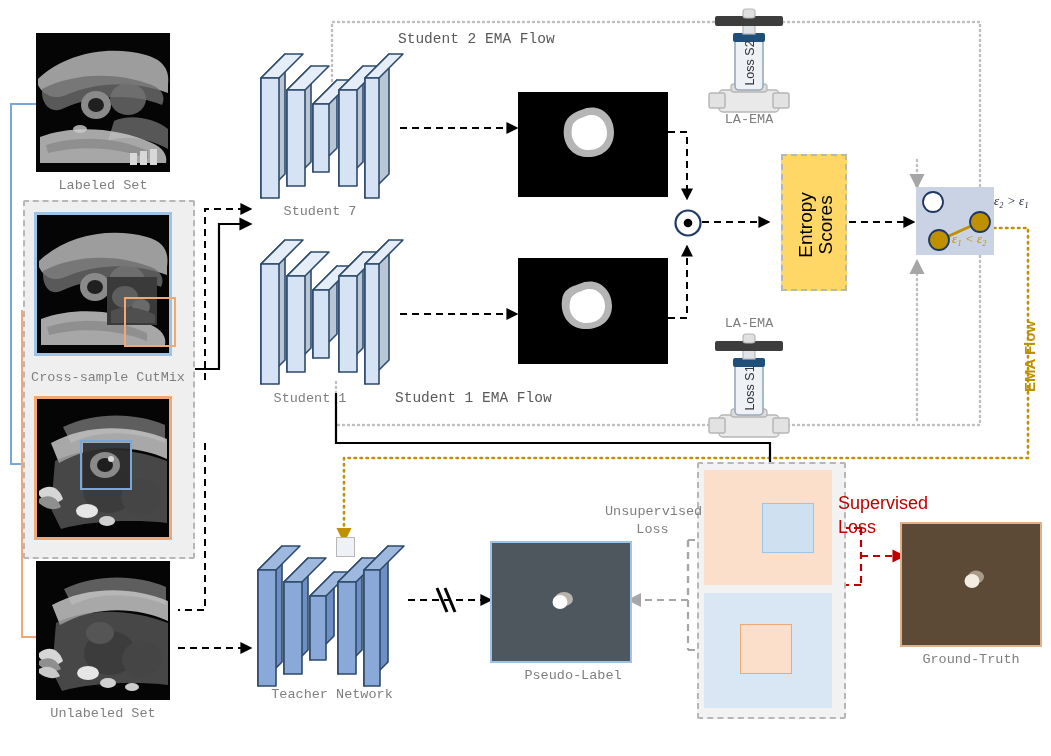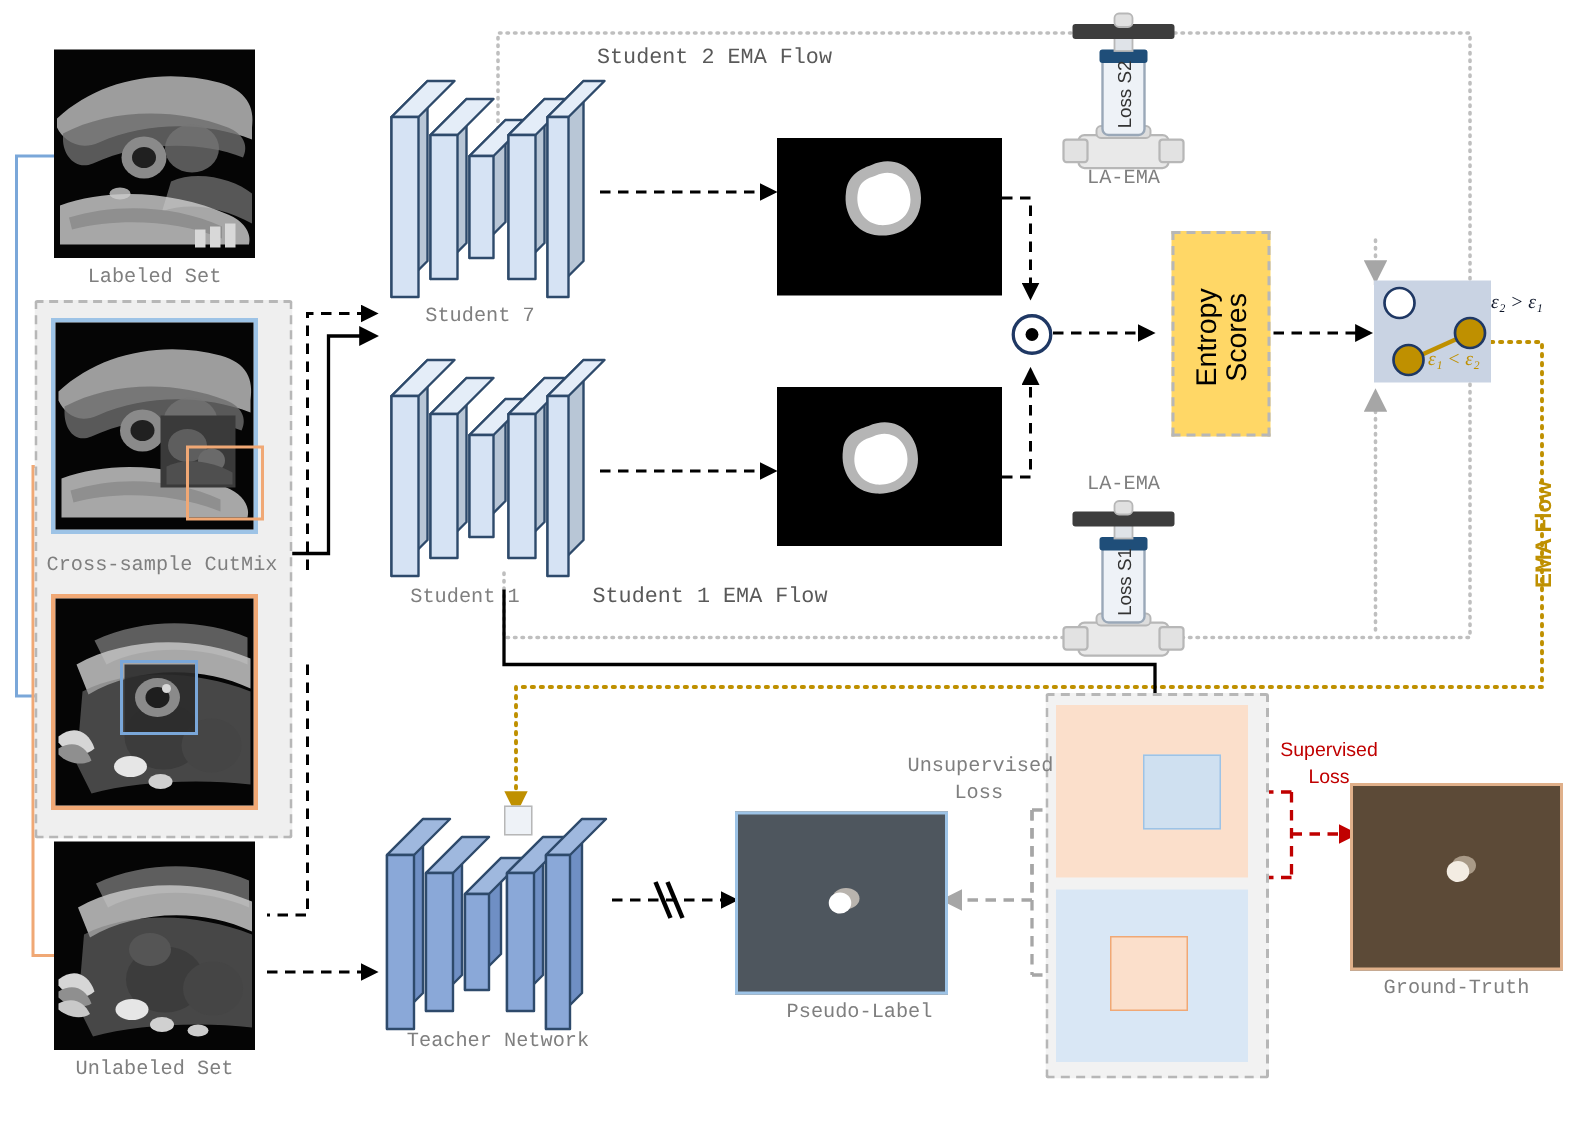--- a/index.html
+++ b/index.html
@@ -387,21 +387,21 @@
   </div>
   <div class="abs" style="left:704px;top:593px;width:128px;height:115px;background:#d9e7f5;" data-name="loss-box-blue">
     <div class="abs" style="left:36px;top:31px;width:52px;height:50px;background:#fbdfcb;border:1px solid #f0a875;box-sizing:border-box;" data-name="loss-box-blue-patch"></div>
   </div>
 
   <div class="abs cap" style="left:605px;top:503px;width:95px;text-align:center;line-height:1.35;" data-name="unsupervised-loss-label">
     <div data-name="unsupervised-loss-line1">Unsupervised</div>
     <div data-name="unsupervised-loss-line2">Loss</div>
   </div>
 
-  <div class="abs" style="left:838px;top:491px;width:96px;text-align:center;line-height:1.35;color:#c00000;font-size:13px;" data-name="supervised-loss-label">
+  <div class="abs" style="left:838px;top:491px;width:96px;line-height:1.35;color:#c00000;font-size:18px;" data-name="supervised-loss-label">
     <div data-name="supervised-loss-line1">Supervised</div>
     <div data-name="supervised-loss-line2">Loss</div>
   </div>
 
   <div class="abs" style="left:900px;top:522px;width:142px;height:125px;background:#5c4a37;border:2px solid #e0b08a;box-sizing:border-box;" data-name="ground-truth-image">
     <svg width="138" height="121" data-name="ground-truth-blob-icon">
       <ellipse cx="74" cy="53" rx="8" ry="6.5" fill="#a99a87"></ellipse>
       <ellipse cx="70" cy="57" rx="7.5" ry="7" fill="#f3ece2"></ellipse>
     </svg>
   </div>

